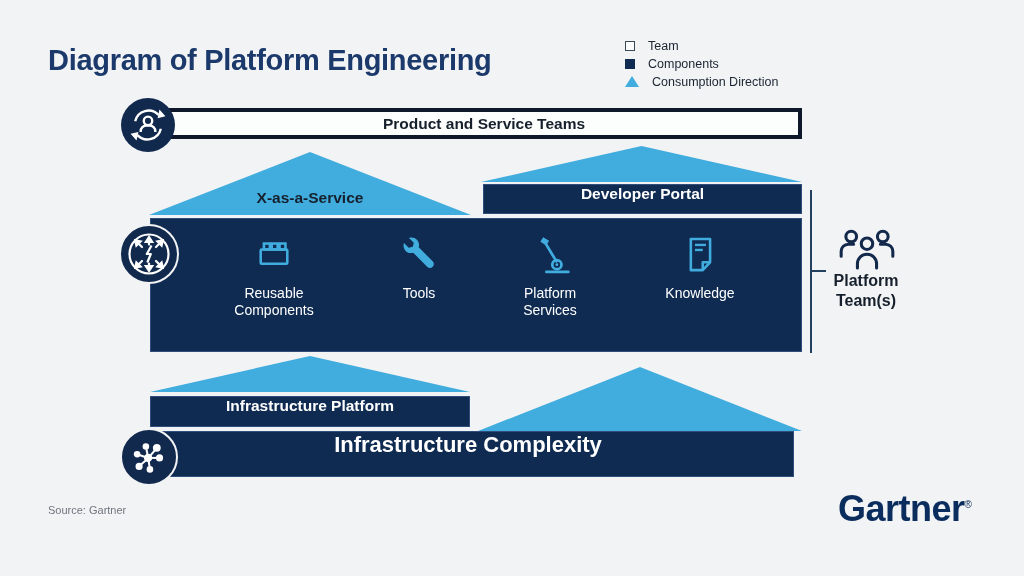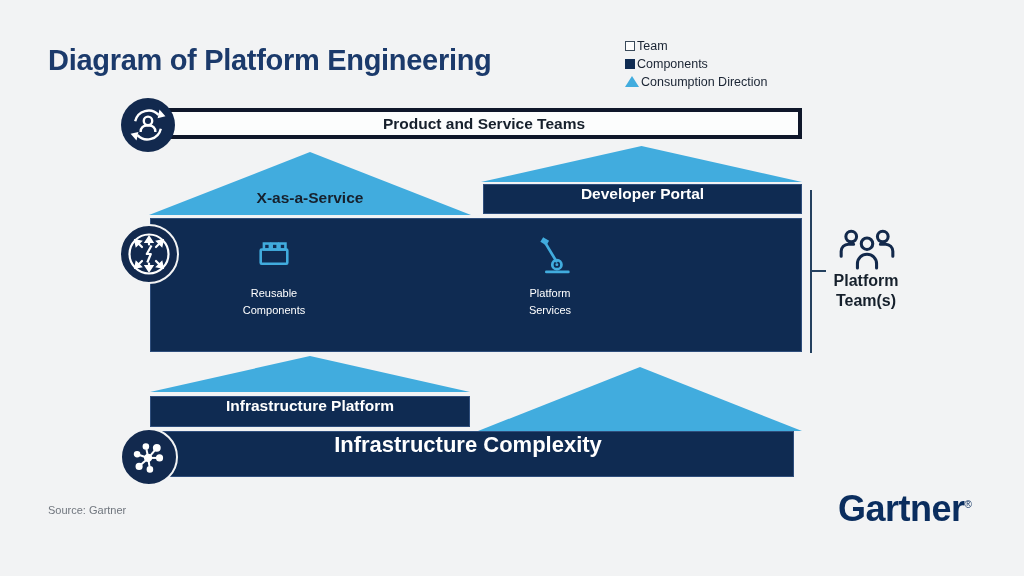--- a/index.html
+++ b/index.html
@@ -11,21 +11,21 @@
   }
   .abs{position:absolute;}
   
   .title{
     left:48px;top:44px;
     font-size:29px;font-weight:700;letter-spacing:-0.3px;
     color:#1B3A6B;
   }
   
   .legend{left:625px;top:38px;display:flex;flex-direction:column;gap:3px;}
-  .legend-row{display:flex;align-items:center;gap:2px;height:15px;}
+  .legend-row{display:flex;align-items:center;gap:13px;height:15px;}
   .legend-label{font-size:12.5px;color:#1A2433;}
   .sw-team{width:10px;height:10px;background:#FDFDFD;border:1.6px solid #3A4A5A;box-sizing:border-box;}
   .sw-comp{width:10px;height:10px;background:#0F2B52;}
   .sw-tri{width:0;height:0;border-left:7px solid transparent;border-right:7px solid transparent;border-bottom:11px solid #41ACDE;}
   
   .white-bar{
     left:166px;top:108px;width:636px;height:31px;
     background:#FCFDFD;border:4px solid #0f172a;box-sizing:border-box;
     display:flex;align-items:center;justify-content:center;
     font-size:15.5px;font-weight:700;color:#16202C;
@@ -41,21 +41,21 @@
   .tri-xaas{left:149px;top:152px;width:322px;height:63px;}
   .tri-dev{left:481px;top:146px;width:321px;height:36px;}
   .tri-infra{left:150px;top:356px;width:320px;height:36px;}
   .tri-big{left:478px;top:367px;width:324px;height:64px;}
   .xaas-label{left:149px;top:189px;width:322px;text-align:center;
     font-size:15.5px;font-weight:700;color:#16202C;}
   
   .dp-col{position:absolute;top:14px;width:140px;transform:translateX(-50%);
     display:flex;flex-direction:column;align-items:center;}
   .dp-icon{width:44px;height:44px;}
-  .dp-label{margin-top:8px;text-align:center;font-size:11px;line-height:17px;color:#FFFFFF;}
+  .dp-label{margin-top:8px;text-align:center;font-size:14px;line-height:17px;color:#FFFFFF;}
   .dp-title{position:absolute;left:0;bottom:9px;width:100%;text-align:center;
     font-size:16.5px;font-weight:700;color:#FFFFFF;}
   
   .circ{border-radius:50%;background:#12294E;display:flex;align-items:center;justify-content:center;}
   .circ-top{left:121px;top:98px;width:54px;height:54px;}
   .circ-mid{left:119px;top:224px;width:56px;height:56px;border:2px solid #F2F3F4;}
   .circ-bot{left:120px;top:428px;width:54px;height:54px;border:2px solid #F2F3F4;}
   
   .bracket-v{left:810px;top:190px;width:2px;height:163px;background:#24405F;}
   .bracket-t{left:812px;top:270px;width:14px;height:2px;background:#24405F;}
@@ -107,33 +107,58 @@
         <rect x="13" y="11.5" width="6.5" height="6.5"></rect>
         <rect x="21.5" y="11.5" width="6.5" height="6.5"></rect>
         <rect x="30" y="11.5" width="6.5" height="6.5"></rect>
       </g>
     </svg>
     <div class="dp-label">
       <div>Reusable</div>
       <div>Components</div>
     </div>
   </div>
+  <div class="dp-col" style="left:268px;">
+    <svg class="dp-icon" viewBox="0 0 48 48">
+      <path fill="#41ACDE" d="M38.9 30.8 L23.7 15.6 c0.9-2.8 0.2-6-2-8.2 C19.4 5 16 4.3 13.1 5.4 l5.2 5.2-1.1 4.4-4.4 1.1-5.2-5.2 c-1.1 2.9-0.4 6.3 1.9 8.6 2.2 2.2 5.4 2.9 8.2 2 L32.9 36.8 c1.7 1.7 4.4 1.7 6 0 1.7-1.7 1.7-4.4 0-6 z"></path>
+    </svg>
+    <div class="dp-label">
+      <div>Tools</div>
+      <div></div>
+    </div>
+  </div>
   <div class="dp-col" style="left:399px;">
     <svg class="dp-icon" viewBox="0 0 48 48">
       <g stroke="#41ACDE" stroke-width="3" fill="none" stroke-linecap="round">
         <line x1="19" y1="11" x2="31" y2="31"></line>
         <circle cx="31.5" cy="34.5" r="5"></circle>
         <line x1="20" y1="42.5" x2="44" y2="42.5"></line>
       </g>
       <polygon fill="#41ACDE" points="16.5,4.5 23,8.5 20,13.5 13.5,9.5"></polygon>
       <circle cx="31.5" cy="34.5" r="1.6" fill="#41ACDE"></circle>
     </svg>
     <div class="dp-label">
       <div>Platform</div>
       <div>Services</div>
+    </div>
+  </div>
+  <div class="dp-col" style="left:549px;">
+    <svg class="dp-icon" viewBox="0 0 48 48">
+      <g fill="none" stroke="#41ACDE" stroke-width="2.8" stroke-linejoin="round">
+        <path d="M14 6.5 h21 v25.5 l-8 8.5 h-13 z"></path>
+        <path d="M35 32 h-8 v8.5"></path>
+      </g>
+      <g stroke="#41ACDE" stroke-width="2.6">
+        <line x1="18.5" y1="13" x2="30.5" y2="13"></line>
+        <line x1="18.5" y1="18.5" x2="27" y2="18.5"></line>
+      </g>
+    </svg>
+    <div class="dp-label">
+      <div>Knowledge</div>
+      <div></div>
     </div>
   </div>
 </div>
 
 <div class="abs tri tri-infra"></div>
 <div class="abs navy bar-text infra-bar">
   <span>Infrastructure Platform</span>
 </div>
 <div class="abs tri tri-big"></div>
 <div class="abs navy bar-text complex-bar">

